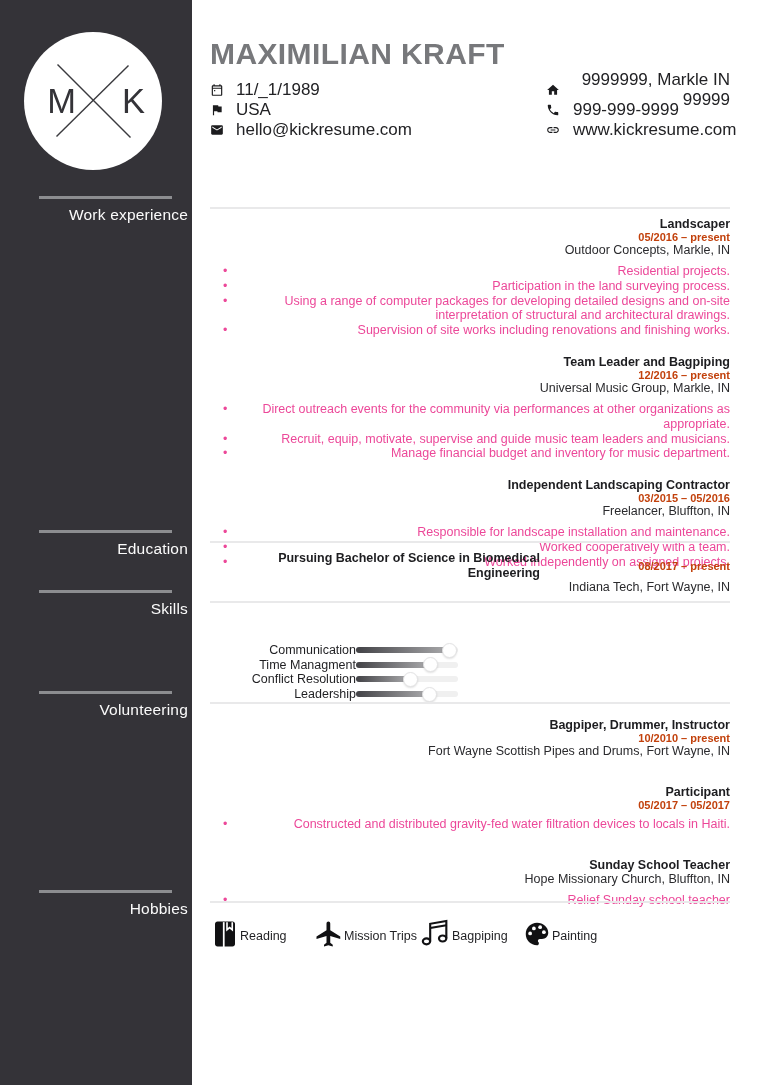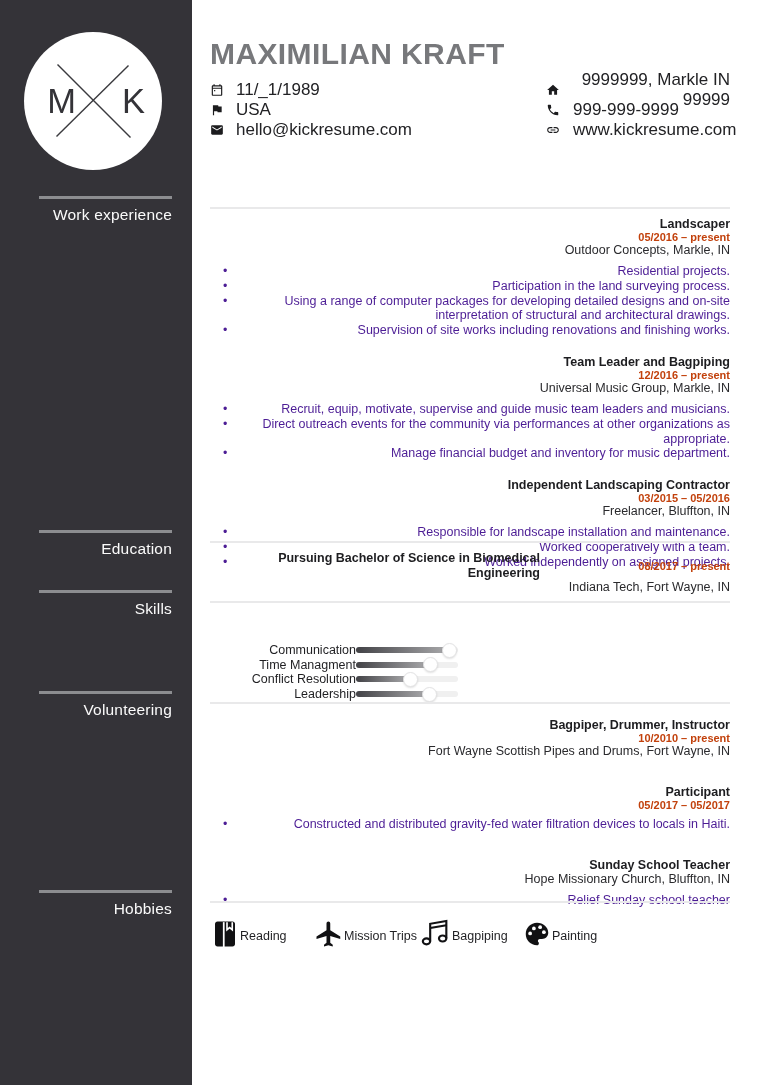--- a/index.html
+++ b/index.html
@@ -5,21 +5,21 @@
   * { margin:0; padding:0; box-sizing:border-box; }
   html,body { background:#ffffff; }
   body { font-family:"Liberation Sans","DejaVu Sans",sans-serif; }
   .page { position:relative; width:768px; height:1085px; background:#ffffff; overflow:hidden; }
 
   
   .sidebar { position:absolute; left:0; top:0; width:192px; height:1085px; background:#343338; }
   .logo { position:absolute; left:24px; top:32px; width:138px; height:138px; }
   .side-section { position:absolute; left:0; width:192px; }
   .side-line { margin-left:39px; width:133px; height:3px; background:#8c8d90; }
-  .side-label { margin-top:7px; padding-right:20px; text-align:right; color:#fbfbfb; font-size:15.5px; letter-spacing:0.2px; }
+  .side-label { margin-top:7px; padding-right:4px; text-align:right; color:#fbfbfb; font-size:15.5px; letter-spacing:0.2px; }
   .pos-work { top:196px; } .pos-edu { top:530px; } .pos-skills { top:590px; }
   .pos-vol { top:691px; } .pos-hob { top:890px; }
 
   
   .main { position:absolute; left:192px; top:10px; width:576px; height:958px; background:#ffffff;text-align:right; }
 
   .name { position:absolute; left:18px; top:27px; font-size:30px; color:#77787b; letter-spacing:0.4px; }
   .contact { position:absolute; left:18px; top:70px; width:520px; display:flex; }
   .contact-col { width:50%; }
   .contact-col.right { padding-left:0; }
@@ -32,21 +32,21 @@
   .sec-work { top:197px; } .sec-edu { top:531px; } .sec-skills { top:591px; }
   .sec-vol { top:692px; } .sec-hob { top:891px; }
   .divider { height:2px; background:#e9e9ea; }
 
   .entry { margin-bottom:17px; }
   .entry-head { display:flex; justify-content:space-between;flex-direction:column; }
   .etitle { font-weight:bold; font-size:12.5px; color:#1d1d20; }
   .edate { font-weight:bold; font-size:11px; color:#c2410c; white-space:nowrap; }
   .eorg { font-size:12.5px; color:#2a2a2d; line-height:15px; }
   .bullets { margin-top:6px; }
-  .bullet { position:relative; padding-left:27px; font-size:12.5px; color:#4c1d95; line-height:14.8px; }
+  .bullet { position:relative; padding-left:27px; font-size:12.5px; color:#ec4899; line-height:14.8px; }
   .bullet::before { content:"•"; position:absolute; left:13px; top:0; }
   .sec-work .first { margin-top:8px; }
 
   
   .edu-head { display:flex; justify-content:space-between; align-items:center; margin-top:8px; }
   .edu-title { max-width:330px; line-height:14.6px; }
   .sec-edu .eorg { margin-top:0; }
 
   
   .skills-body { margin-top:40px; }
@@ -183,22 +183,22 @@
         </div>
       </div>
 
       <div class="entry">
         <div class="entry-head">
           <span class="etitle">Team Leader and Bagpiping</span>
           <span class="edate">12/2016 – present</span>
         </div>
         <div class="eorg">Universal Music Group, Markle, IN</div>
         <div class="bullets">
+          <div class="bullet">Direct outreach events for the community via performances at other organizations as appropriate.</div>
           <div class="bullet">Recruit, equip, motivate, supervise and guide music team leaders and musicians.</div>
-          <div class="bullet">Direct outreach events for the community via performances at other organizations as appropriate.</div>
           <div class="bullet">Manage financial budget and inventory for music department.</div>
         </div>
       </div>
 
       <div class="entry">
         <div class="entry-head">
           <span class="etitle">Independent Landscaping Contractor</span>
           <span class="edate">03/2015 – 05/2016</span>
         </div>
         <div class="eorg">Freelancer, Bluffton, IN</div>

